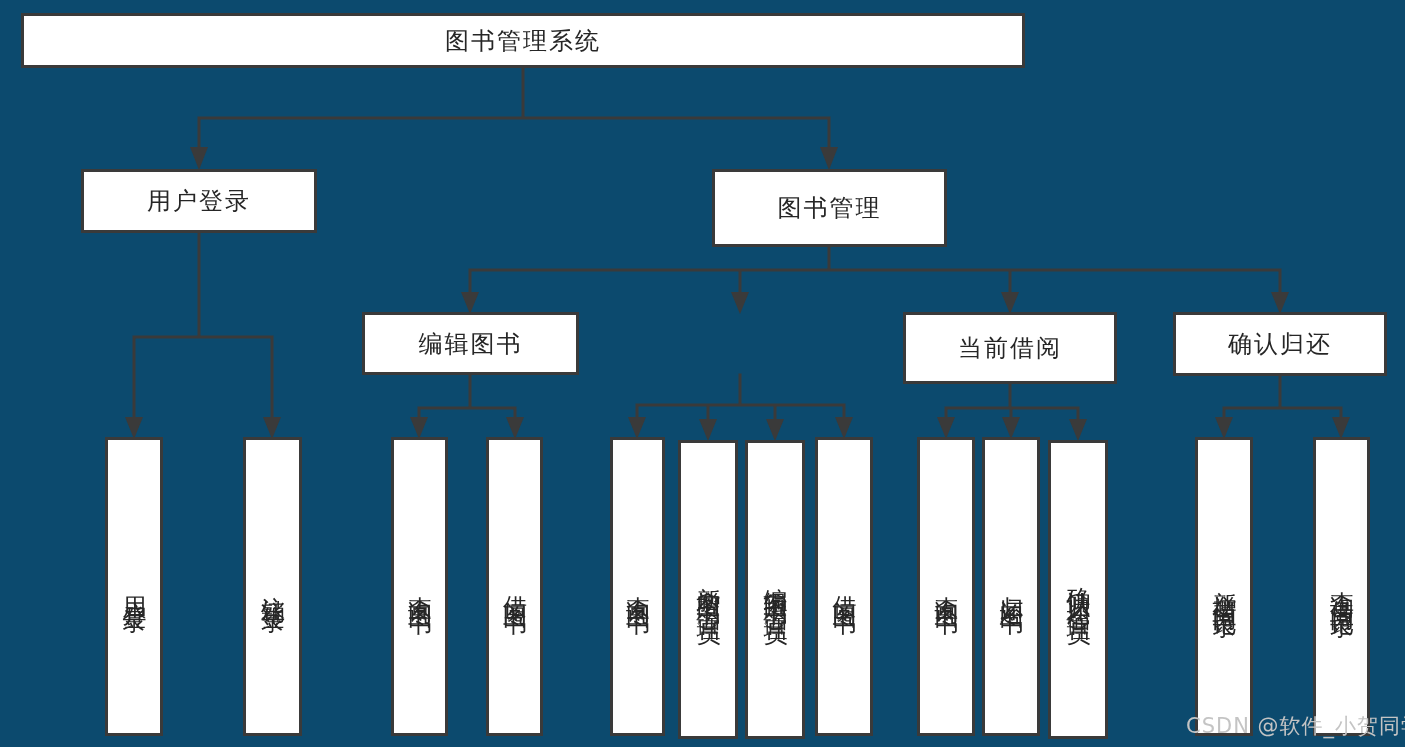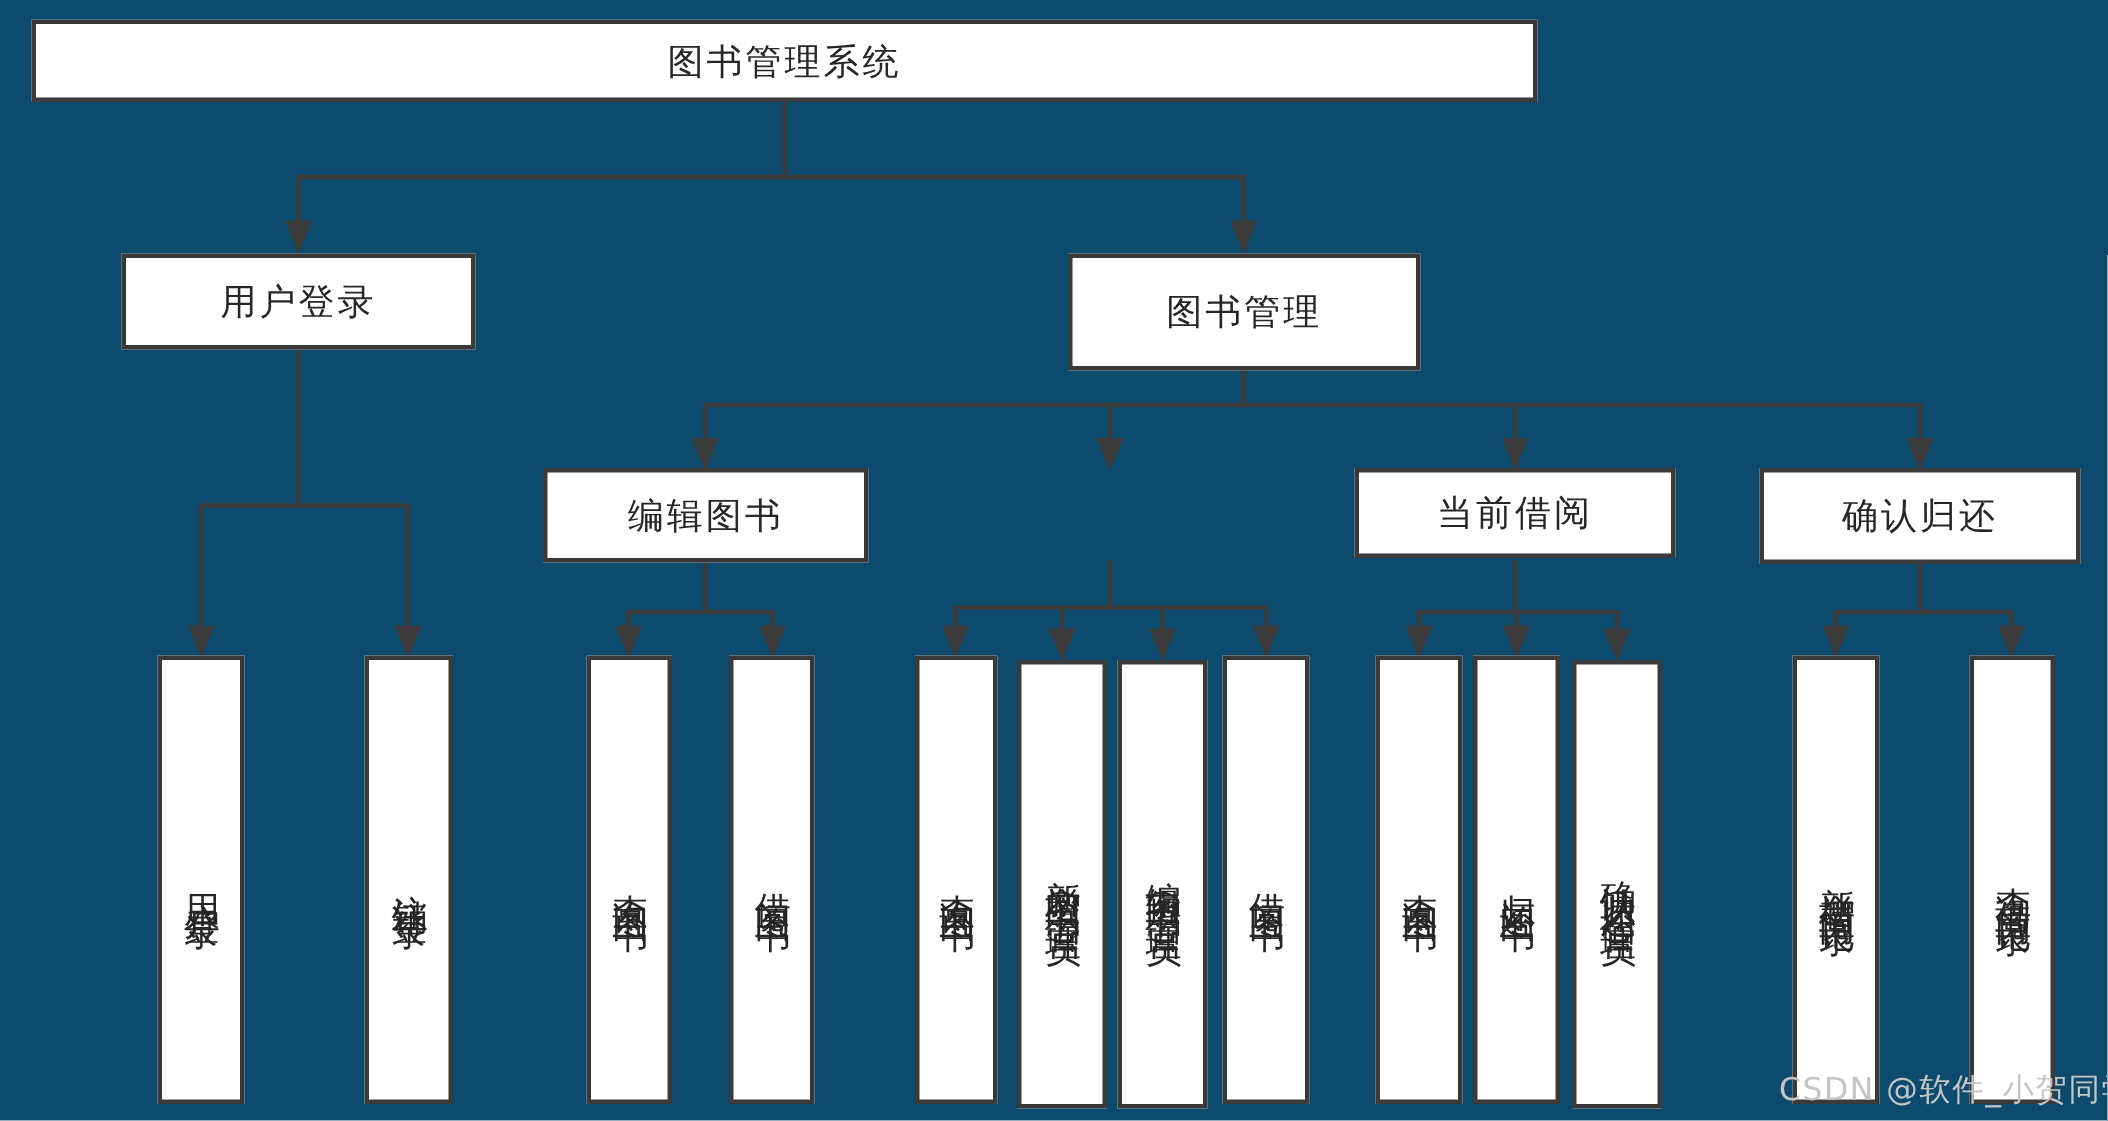--- a/index.html
+++ b/index.html
@@ -89,21 +89,21 @@
   <div class="node h-node" style="left:81px;top:169px;width:236px;height:64px;">
     <span>用户登录</span>
   </div>
   <div class="node h-node" style="left:712px;top:169px;width:235px;height:78px;">
     <span>图书管理</span>
   </div>
 
   <div class="node h-node" style="left:362px;top:312px;width:217px;height:63px;">
     <span>编辑图书</span>
   </div>
-  <div class="node h-node" style="left:903px;top:312px;width:214px;height:60px;">
+  <div class="node h-node" style="left:903px;top:312px;width:214px;height:72px;">
     <span>当前借阅</span>
   </div>
   <div class="node h-node" style="left:1173px;top:312px;width:214px;height:64px;">
     <span>确认归还</span>
   </div>
 
   <div class="node v-node" style="left:105px;top:437px;width:58px;height:299px;">
     <span class="vtext">用户登录</span>
   </div>
   <div class="node v-node" style="left:243px;top:437px;width:59px;height:299px;">

